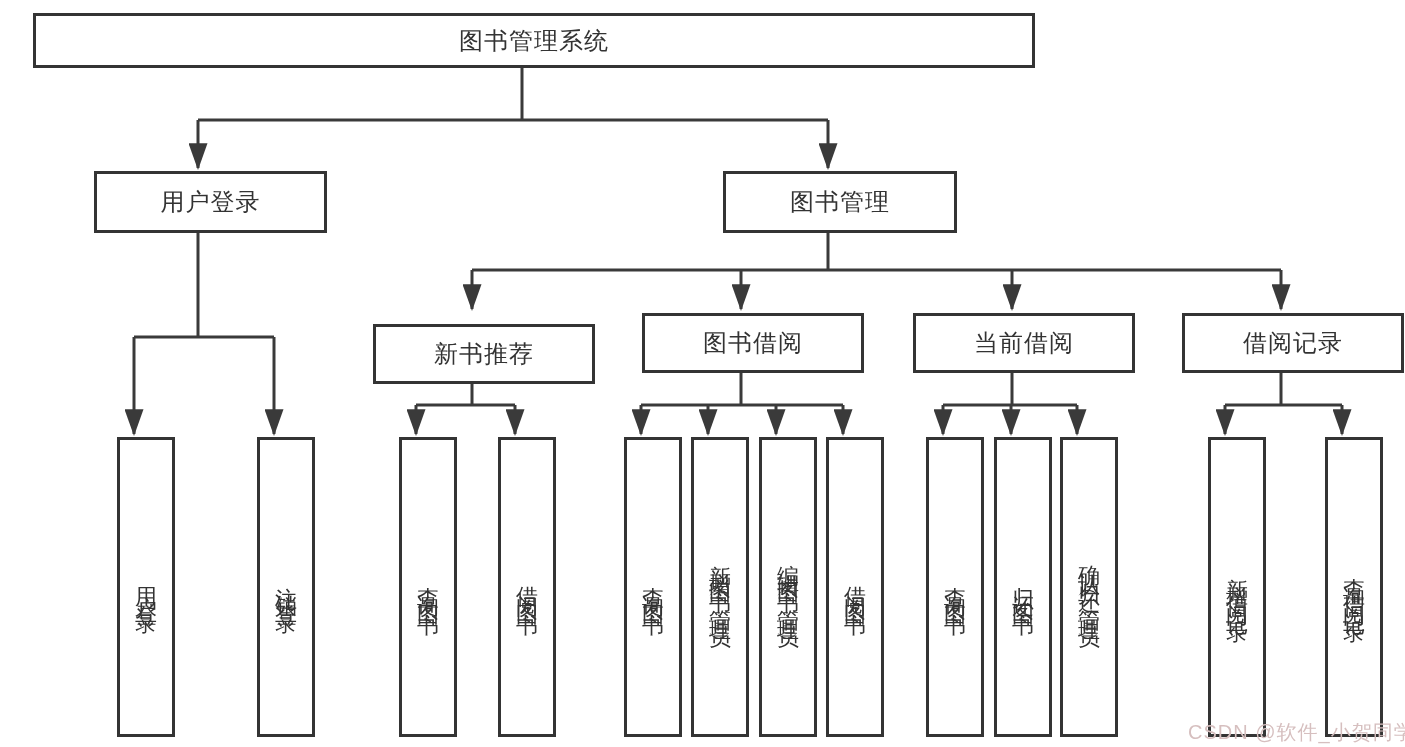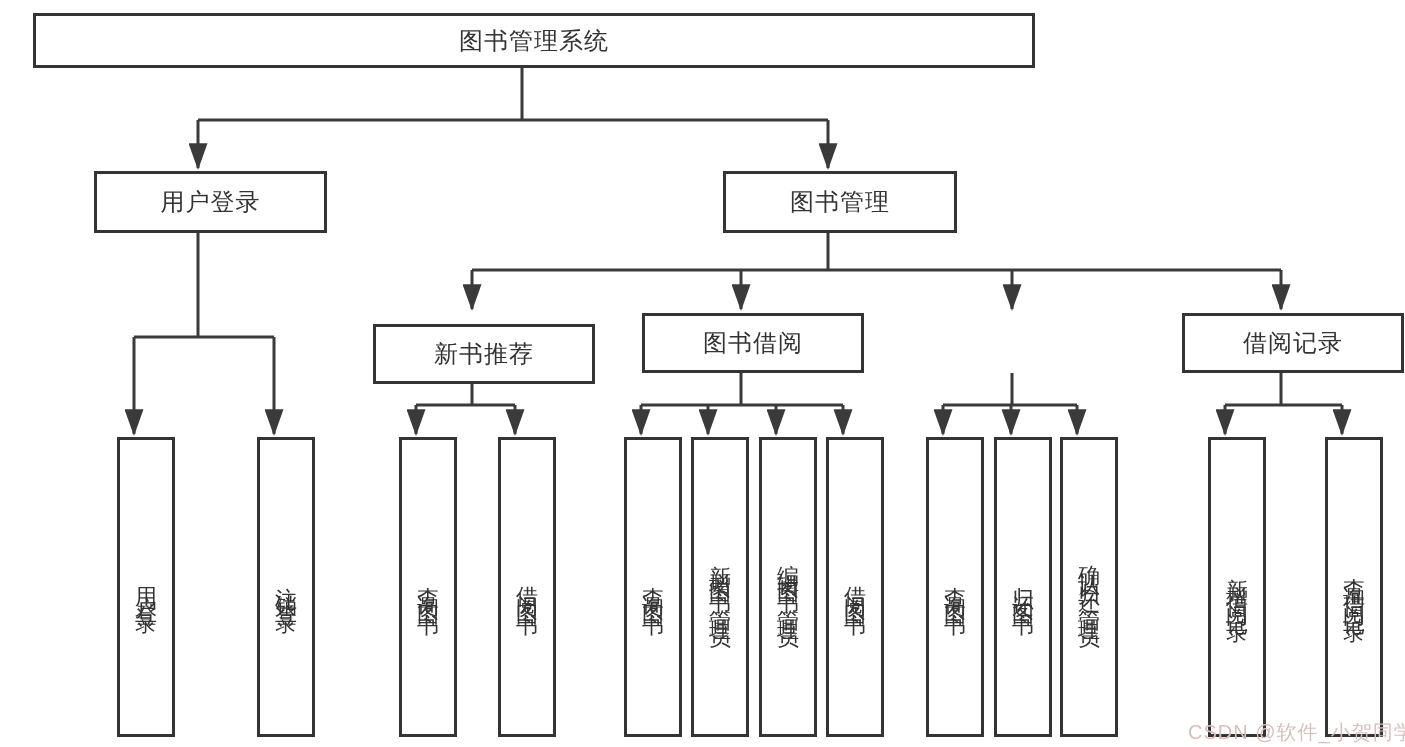--- a/index.html
+++ b/index.html
@@ -105,20 +105,23 @@
   <div class="node hnode" style="left:711px;top:171px;width:234px;height:62px;">
     <span>图书管理</span>
   </div>
 
   <div class="node hnode" style="left:361px;top:324px;width:222px;height:60px;">
     <span>新书推荐</span>
   </div>
   <div class="node hnode" style="left:630px;top:313px;width:222px;height:60px;">
     <span>图书借阅</span>
   </div>
+  <div class="node hnode" style="left:901px;top:313px;width:222px;height:60px;">
+    <span>当前借阅</span>
+  </div>
   <div class="node hnode" style="left:1170px;top:313px;width:222px;height:60px;">
     <span>借阅记录</span>
   </div>
 
   <div class="node leaf" style="left:105px;top:437px;width:58px;height:300px;">
     <span>用户登录</span>
   </div>
   <div class="node leaf" style="left:245px;top:437px;width:58px;height:300px;">
     <span>注销登录</span>
   </div>

